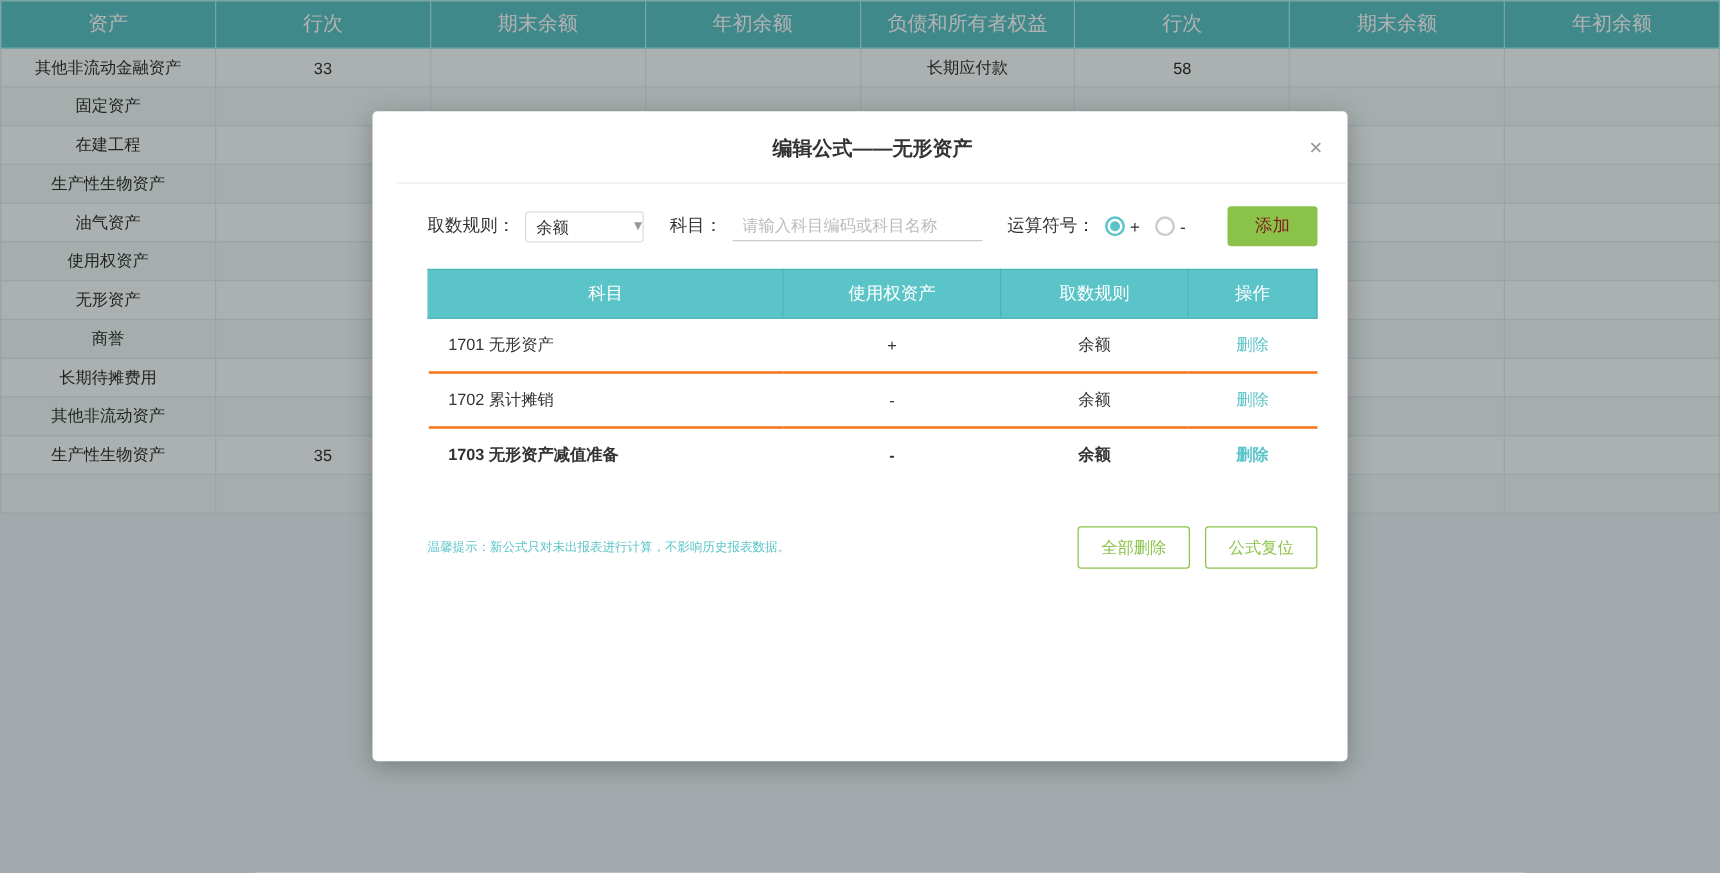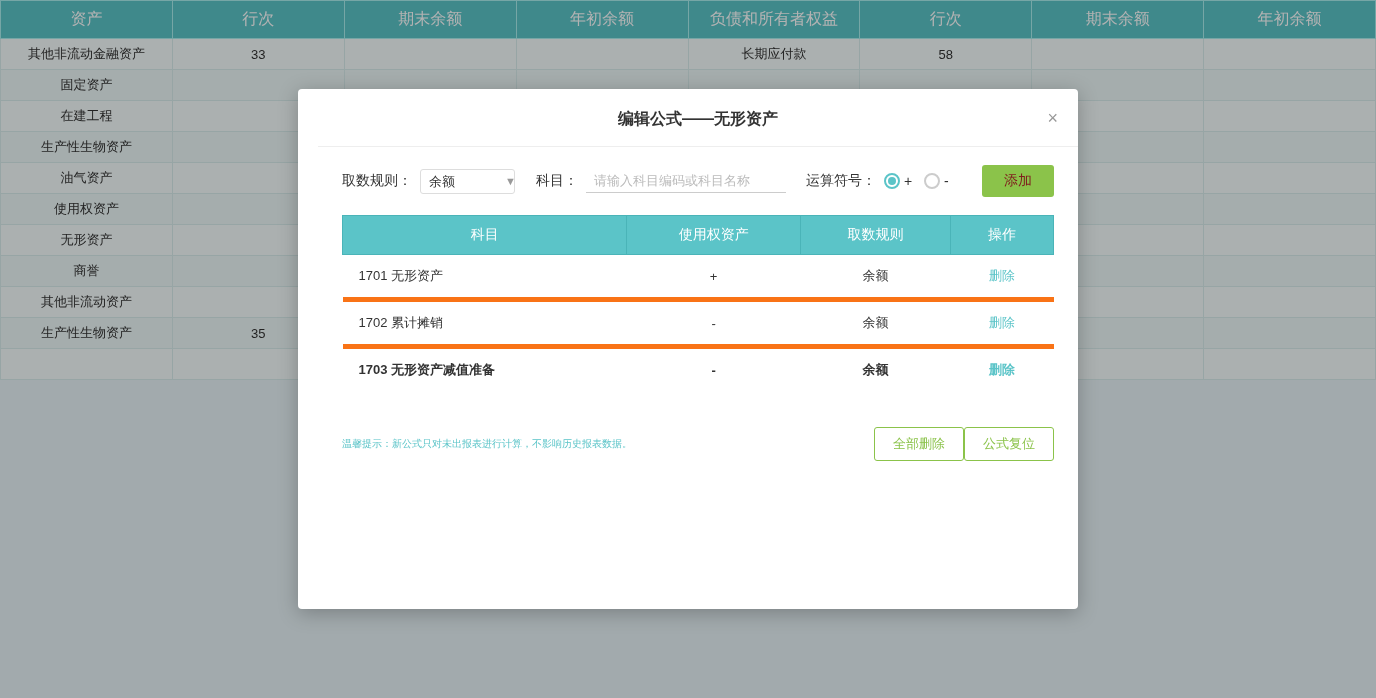--- a/index.html
+++ b/index.html
@@ -230,21 +230,21 @@
       padding: 10px 16px;
       text-align: center;
       font-weight: normal;
       font-size: 14px;
       border: 1px solid #4ab4b8;
       margin-left: 35px;
     }
 
     .data-table td {
       padding: 12px 16px;
-      border-bottom: 5px solid #f97316;
+      border-bottom: 2px solid #f97316;
       text-align: center;
       color: #333;
       font-size: 13px;
     }
 
     .data-table tr:last-child td {
       border-bottom: none;
       font-weight: bold;
     }
 
@@ -267,20 +267,21 @@
     }
 
     .footer-tip {
       color: #5bc4c8;
       font-size: 10px;
       flex: 1;
     }
 
     .footer-buttons {
       display: flex;
+      gap: 12px;
     }
 
     .btn-outline {
       border: 1px solid #8bc34a;
       color: #8bc34a;
       background: #fff;
       padding: 7px 18px;
       border-radius: 3px;
       font-size: 13px;
       cursor: pointer;
@@ -369,20 +370,30 @@
           <td></td>
           <td></td>
           <td></td>
           <td></td>
           <td></td>
           <td></td>
           <td></td>
         </tr>
         <tr>
           <td>商誉</td>
+          <td></td>
+          <td></td>
+          <td></td>
+          <td></td>
+          <td></td>
+          <td></td>
+          <td></td>
+        </tr>
+        <tr>
+          <td>长期待摊费用</td>
           <td></td>
           <td></td>
           <td></td>
           <td></td>
           <td></td>
           <td></td>
           <td></td>
         </tr>
         <tr>
           <td>其他非流动资产</td>

